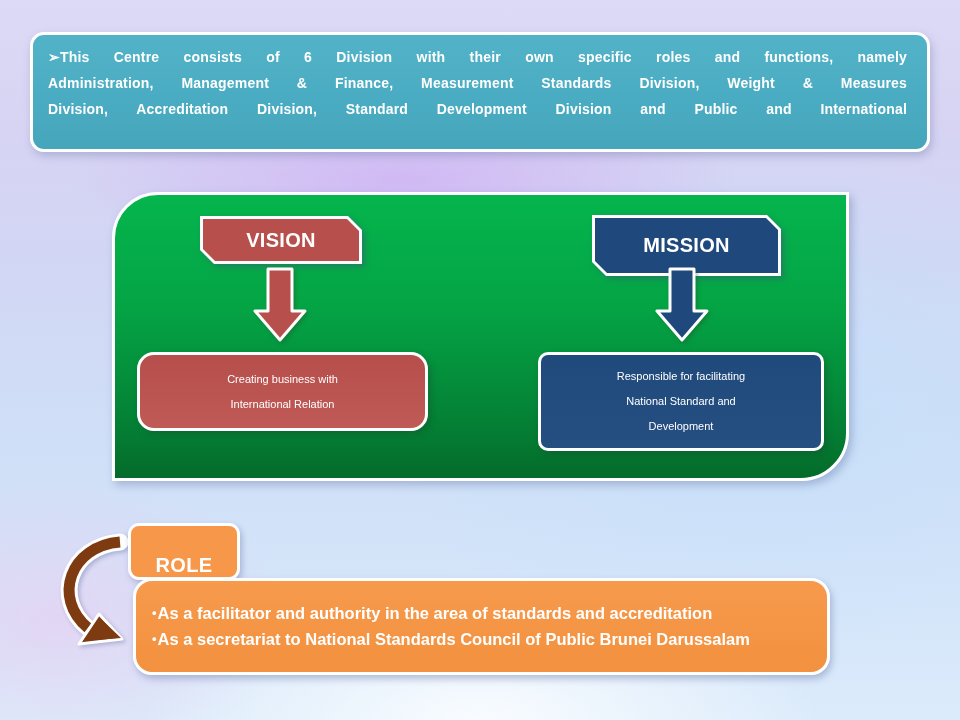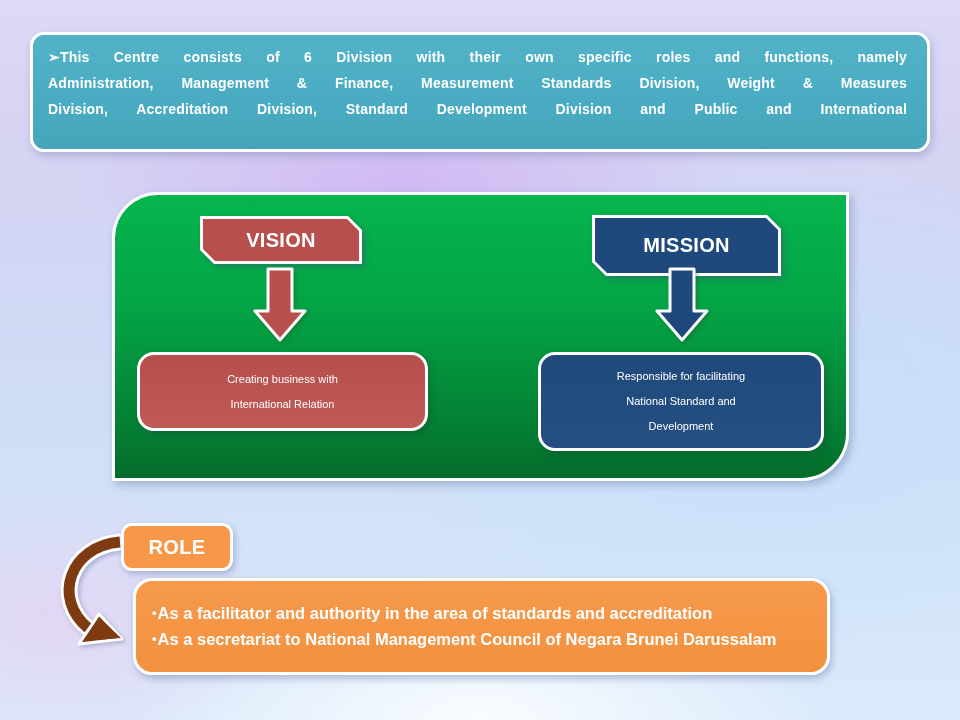--- a/index.html
+++ b/index.html
@@ -54,23 +54,23 @@
   .pill{
     position:absolute;border:3px solid #fff;border-radius:17px;box-sizing:border-box;
     display:flex;flex-direction:column;align-items:center;justify-content:center;
     box-shadow:3px 3px 6px rgba(30,70,45,.35);
   }
   .pill.red{background:linear-gradient(180deg,#b64f4c 0%,#c05a56 100%);}
   .pill.blue{background:linear-gradient(180deg,#20497c 0%,#254e81 100%);}
   .pill-line{color:#fff;font-size:11px;line-height:25px;text-align:center;}
   
   .role-tag{
-    position:absolute;left:121px;top:523px;width:112px;height:48px;
+    position:absolute;left:128px;top:523px;width:112px;height:57px;
     background:#f7974a;border:3px solid #fff;border-radius:11px;box-sizing:border-box;
-    display:flex;align-items:center;justify-content:center;
+    display:flex;align-items:flex-end;justify-content:center;
     box-shadow:2px 3px 6px rgba(96,110,160,.4);
   }
   .orange-box{
     position:absolute;left:133px;top:578px;width:697px;height:97px;
     background:linear-gradient(180deg,#f79a4c 0%,#f2913f 100%);
     border:3px solid #fff;border-radius:19px;box-sizing:border-box;
     padding:19px 14px 4px 16px;
     box-shadow:2px 4px 7px rgba(96,110,160,.4);
   }
   .bullet-line{color:#fff;font-weight:bold;font-size:16.5px;line-height:26px;white-space:nowrap;}
@@ -109,35 +109,35 @@
   </svg>
   <svg class="block-arrow" style="left:654px;top:267px;" width="56" height="76" viewBox="0 0 56 76">
     <polygon points="16,2 40,2 40,44 53,44 28,73 3,44 16,44" fill="#1f497d" stroke="#ffffff" stroke-width="3" stroke-linejoin="round"></polygon>
   </svg>
 
   <div class="pill red" style="left:137px;top:352px;width:291px;height:79px;">
     <div class="pill-line">Creating business with</div>
     <div class="pill-line">International Relation</div>
   </div>
 
-  <div class="pill blue" style="left:538px;top:352px;width:286px;height:99px;">
+  <div class="pill blue" style="left:538px;top:352px;width:286px;height:99px;border-radius:10px;">
     <div class="pill-line">Responsible for facilitating</div>
     <div class="pill-line">National Standard and</div>
     <div class="pill-line">Development</div>
   </div>
 
   <svg class="curved-arrow" width="88" height="128" viewBox="0 0 88 128">
     <path d="M 70 10 C 20 14, 2 66, 38 96" fill="none" stroke="#ffffff" stroke-width="17" stroke-linecap="round"></path>
     <path d="M 70 10 C 20 14, 2 66, 38 96" fill="none" stroke="#7e3a10" stroke-width="11" stroke-linecap="butt"></path>
     <polygon points="72,107 49,82 29,112" fill="#7e3a10" stroke="#ffffff" stroke-width="3" stroke-linejoin="round"></polygon>
     <polygon points="71,106 50,86 33,109" fill="#7e3a10"></polygon>
   </svg>
 
   <div class="role-tag">
     <span class="shape-title">ROLE</span>
   </div>
 
   <div class="orange-box">
     <div class="bullet-line"><span class="bullet-char">•</span><span>As a facilitator and authority in the area of standards and accreditation</span></div>
-    <div class="bullet-line"><span class="bullet-char">•</span><span>As a secretariat to National Management Council of Negara Brunei Darussalam</span></div>
+    <div class="bullet-line"><span class="bullet-char">•</span><span>As a secretariat to National Standards Council of Public Brunei Darussalam</span></div>
   </div>
 
 </div>
 
 </body></html>

